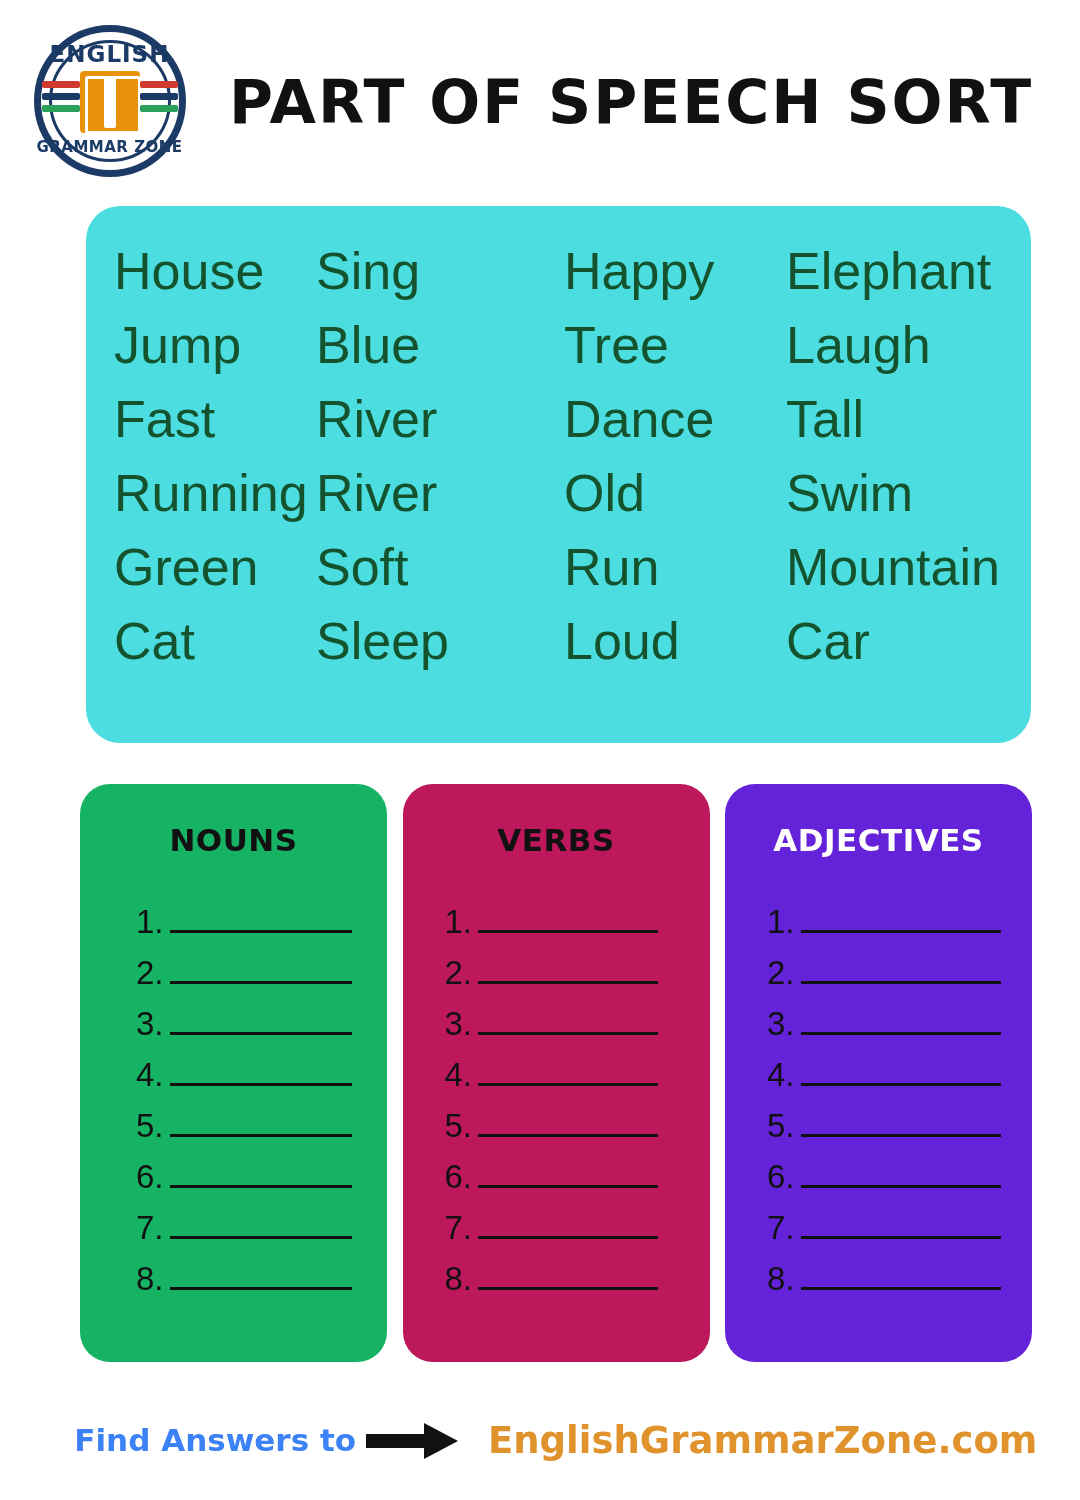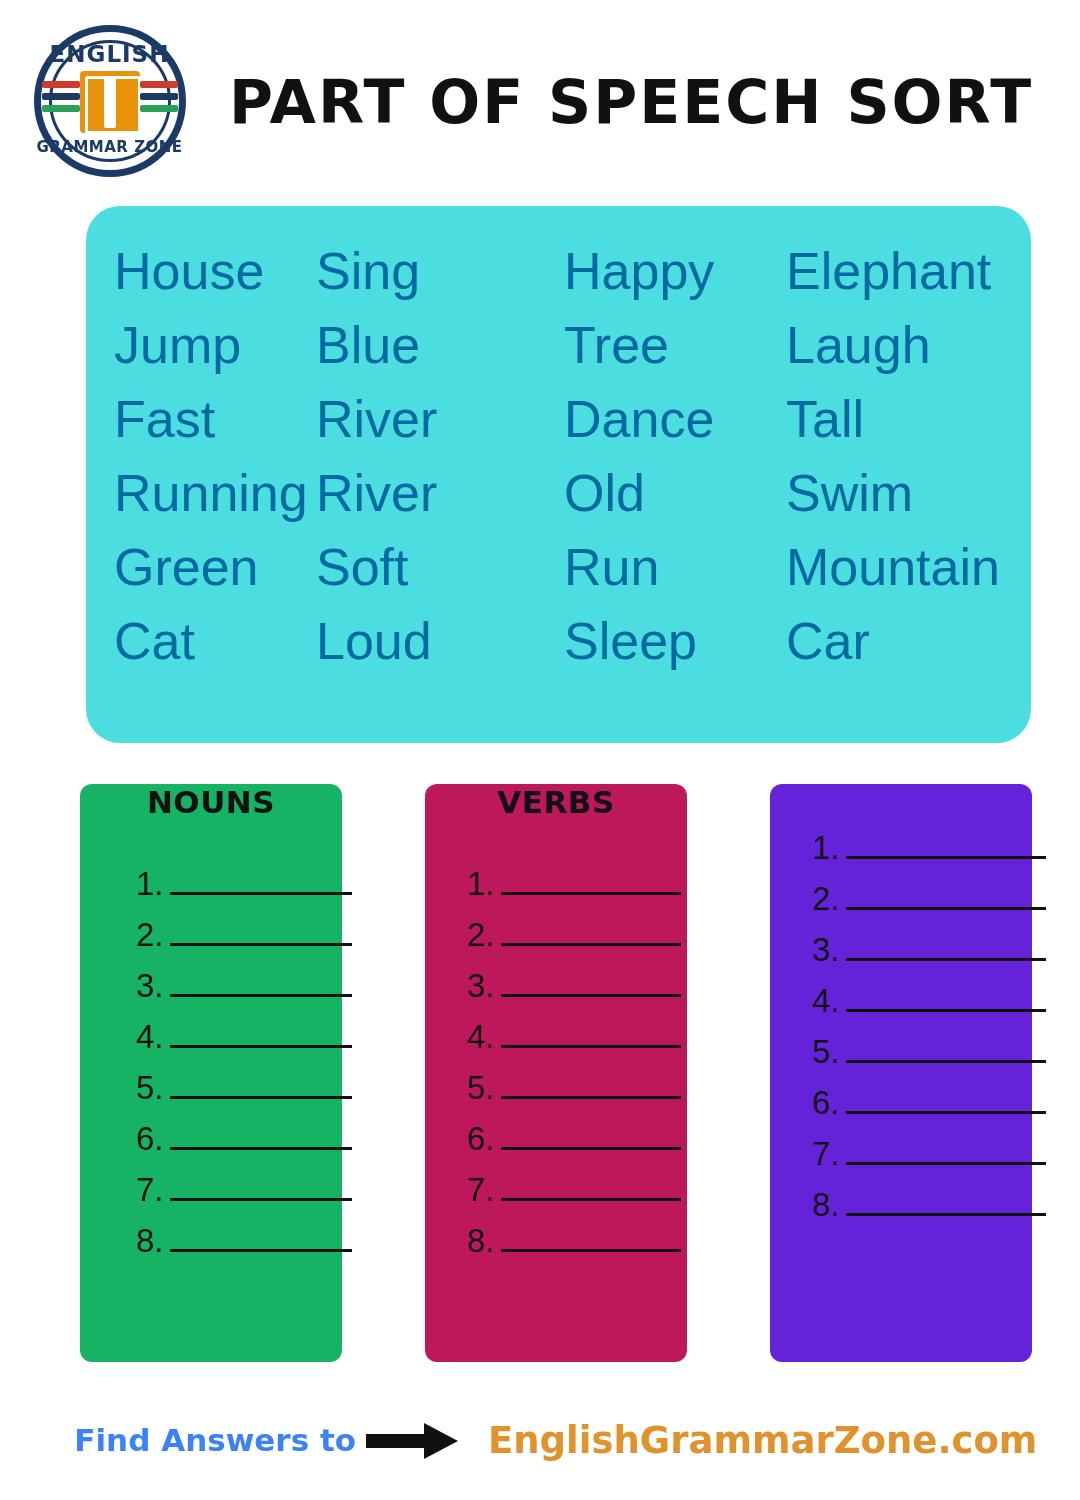--- a/index.html
+++ b/index.html
@@ -145,41 +145,42 @@
     border-radius: 34px;
     padding: 28px 0 0 0;
   }
   .wordbank-grid {
     display: grid;
     grid-template-columns: 202px 248px 222px 270px;
     margin-left: 28px;
   }
   .word {
     font-size: 52px;
-    color: #0369a1;
+    color: #14532d;
     line-height: 74px;
     font-family: "Liberation Sans", sans-serif;
     white-space: nowrap;
   }
 
   
   .categories {
     position: absolute;
     left: 80px;
     top: 784px;
     width: 952px;
     height: 578px;
     display: flex;
     justify-content: space-between;
   }
   .cat {
-    width: 262px;
+    width: 307px;
     height: 578px;
-    border-radius: 12px;
+    border-radius: 30px;
     position: relative;
+    padding-top: 38px;
   }
   .cat-nouns { background: #16b365; }
   .cat-verbs { background: #be185d; }
   .cat-adjectives { background: #6423d8; }
 
   .cat-title {
     text-align: center;
     font-size: 31px;
     font-weight: bold;
     letter-spacing: 0.5px;
@@ -315,22 +316,22 @@
     <div class="word">River</div>
     <div class="word">Old</div>
     <div class="word">Swim</div>
 
     <div class="word">Green</div>
     <div class="word">Soft</div>
     <div class="word">Run</div>
     <div class="word">Mountain</div>
 
     <div class="word">Cat</div>
+    <div class="word">Sleep</div>
     <div class="word">Loud</div>
-    <div class="word">Sleep</div>
     <div class="word">Car</div>
   </div>
 </div>
 
 <div class="categories">
 
   <div class="cat cat-nouns">
     <div class="cat-title">NOUNS</div>
     <div class="lines">
       <div class="line-row">
@@ -400,20 +401,21 @@
           <span class="line-rule"></span>
         </div>
       <div class="line-row">
           <span class="line-num">8.</span>
           <span class="line-rule"></span>
         </div>
     </div>
   </div>
 
   <div class="cat cat-adjectives">
+    <div class="cat-title">ADJECTIVES</div>
     <div class="lines">
       <div class="line-row">
           <span class="line-num">1.</span>
           <span class="line-rule"></span>
         </div>
       <div class="line-row">
           <span class="line-num">2.</span>
           <span class="line-rule"></span>
         </div>
       <div class="line-row">

